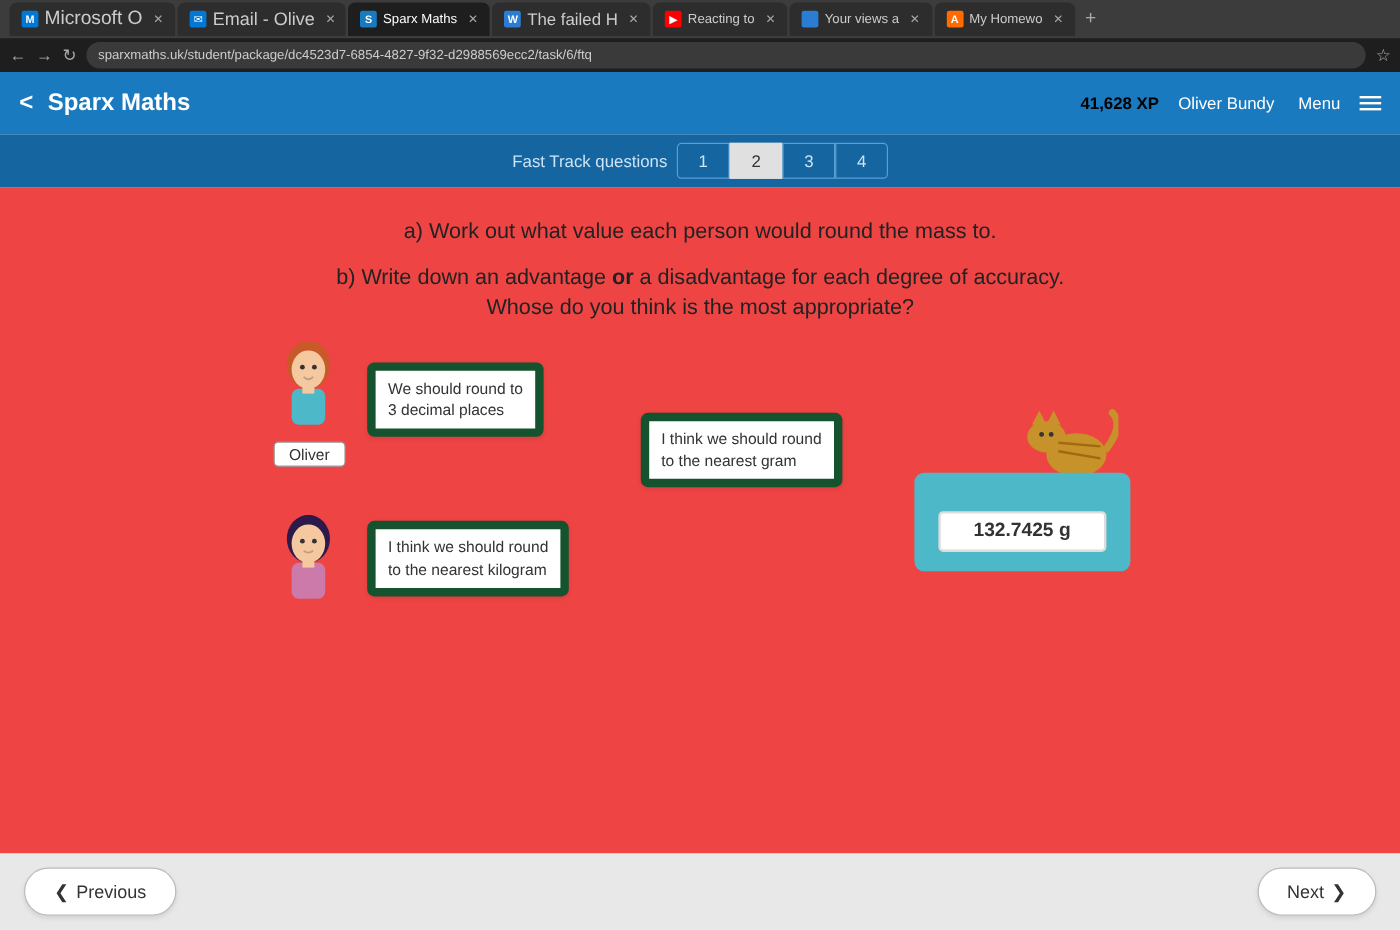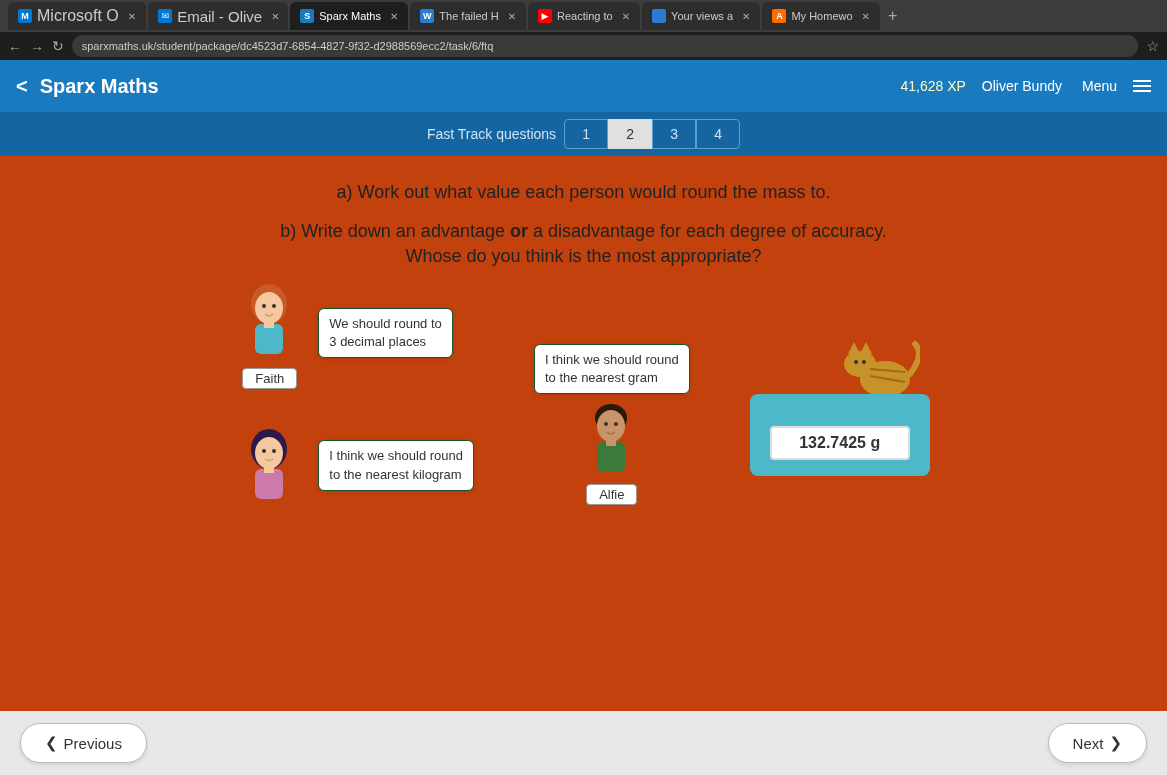--- a/index.html
+++ b/index.html
@@ -114,22 +114,23 @@
       font-weight: bold;
     }
     .header-logo {
       font-size: 20px;
       font-weight: bold;
       color: white;
       flex: 1;
     }
     .header-xp {
       font-size: 14px;
-      color: #fef9c3;
+      color: #000000;
       margin-right: 16px;
+      font-weight: bold;
     }
     .header-user {
       font-size: 14px;
       color: white;
       margin-right: 20px;
     }
     .header-menu {
       font-size: 14px;
       color: white;
       cursor: pointer;
@@ -183,21 +184,21 @@
     .q-tab:first-of-type {
       border-radius: 4px 0 0 4px;
     }
     .q-tab:last-of-type {
       border-radius: 0 4px 4px 0;
     }
 
     
     .main-content {
       flex: 1;
-      background: #c2410c;
+      background: #ef4444;
       padding: 24px 60px 16px;
       position: relative;
       overflow: hidden;
     }
 
     .question-text {
       font-size: 18px;
       color: #222;
       text-align: center;
       margin-bottom: 14px;
@@ -212,21 +213,21 @@
     }
 
     .character-figure {
       display: flex;
       flex-direction: column;
       align-items: center;
     }
 
     .speech-bubble {
       background: white;
-      border: 1px solid #14532d;
+      border: 7px solid #14532d;
       border-radius: 6px;
       padding: 6px 10px;
       font-size: 13px;
       color: #333;
       text-align: left;
       line-height: 1.4;
       box-shadow: 0 1px 4px rgba(0,0,0,0.1);
       margin-bottom: 6px;
       position: relative;
     }
@@ -335,21 +336,21 @@
       <div class="tab-icon" style="background:#1a7abf;display:flex;align-items:center;justify-content:center;">
         <span style="color:white;font-size:9px;font-weight:bold;">S</span>
       </div>
       <span style="font-size:11px;color:#fff;">Sparx Maths</span>
       <span class="tab-close">✕</span>
     </div>
     <div class="tab">
       <div class="tab-icon" style="background:#2b7cd3;display:flex;align-items:center;justify-content:center;">
         <span style="color:white;font-size:9px;font-weight:bold;">W</span>
       </div>
-      <span style="font-size:11px;color:#ccc;">The failed H</span>
+      <span style="font-size:14px;color:#ccc;">The failed H</span>
       <span class="tab-close">✕</span>
     </div>
     <div class="tab">
       <div class="tab-icon" style="background:#ff0000;display:flex;align-items:center;justify-content:center;">
         <span style="color:white;font-size:9px;">▶</span>
       </div>
       <span style="font-size:11px;color:#ccc;">Reacting to</span>
       <span class="tab-close">✕</span>
     </div>
     <div class="tab">
@@ -424,21 +425,21 @@
 
               <circle cx="27" cy="22" r="2" fill="#333"></circle>
               <circle cx="37" cy="22" r="2" fill="#333"></circle>
 
               <path d="M28 30 Q32 34 36 30" stroke="#c0a080" stroke-width="1.5" fill="none"></path>
 
               <rect x="18" y="40" width="28" height="30" rx="6" fill="#4db8c8"></rect>
 
               <rect x="27" y="36" width="10" height="8" fill="#f5c8a0"></rect>
             </svg>
-            <div class="char-label">Faith</div>
+            <div class="char-label">Oliver</div>
           </div>
 
           <div class="speech-bubble">
             <span>We should round to<br>3 decimal places</span>
           </div>
         </div>
 
         <div class="char-row" style="margin-top:10px;">
 
           <div class="character-figure">
@@ -462,38 +463,20 @@
           <div class="speech-bubble">
             <span>I think we should round<br>to the nearest kilogram</span>
           </div>
         </div>
 
       </div>
 
       <div class="character-block" style="margin-top:60px;">
         <div class="speech-bubble">
           <span>I think we should round<br>to the nearest gram</span>
-        </div>
-        <div class="character-figure">
-          <svg width="65" height="80" viewBox="0 0 65 80">
-
-            <ellipse cx="32" cy="18" rx="16" ry="14" fill="#2a1a0a"></ellipse>
-
-            <ellipse cx="32" cy="26" rx="14" ry="16" fill="#c8956a"></ellipse>
-
-            <circle cx="27" cy="24" r="2" fill="#333"></circle>
-            <circle cx="37" cy="24" r="2" fill="#333"></circle>
-
-            <path d="M28 32 Q32 36 36 32" stroke="#a07050" stroke-width="1.5" fill="none"></path>
-
-            <rect x="18" y="42" width="28" height="30" rx="6" fill="#3a7a3a"></rect>
-
-            <rect x="27" y="38" width="10" height="8" fill="#c8956a"></rect>
-          </svg>
-          <div class="char-label">Alfie</div>
         </div>
       </div>
 
       <div class="right-scale">
 
         <div style="position:relative; width:180px; margin-top:10px;">
 
           <div style="text-align:right; position:relative; height:60px;">
             <svg width="80" height="65" viewBox="0 0 80 65" style="position:absolute;right:10px;top:0;">
 

